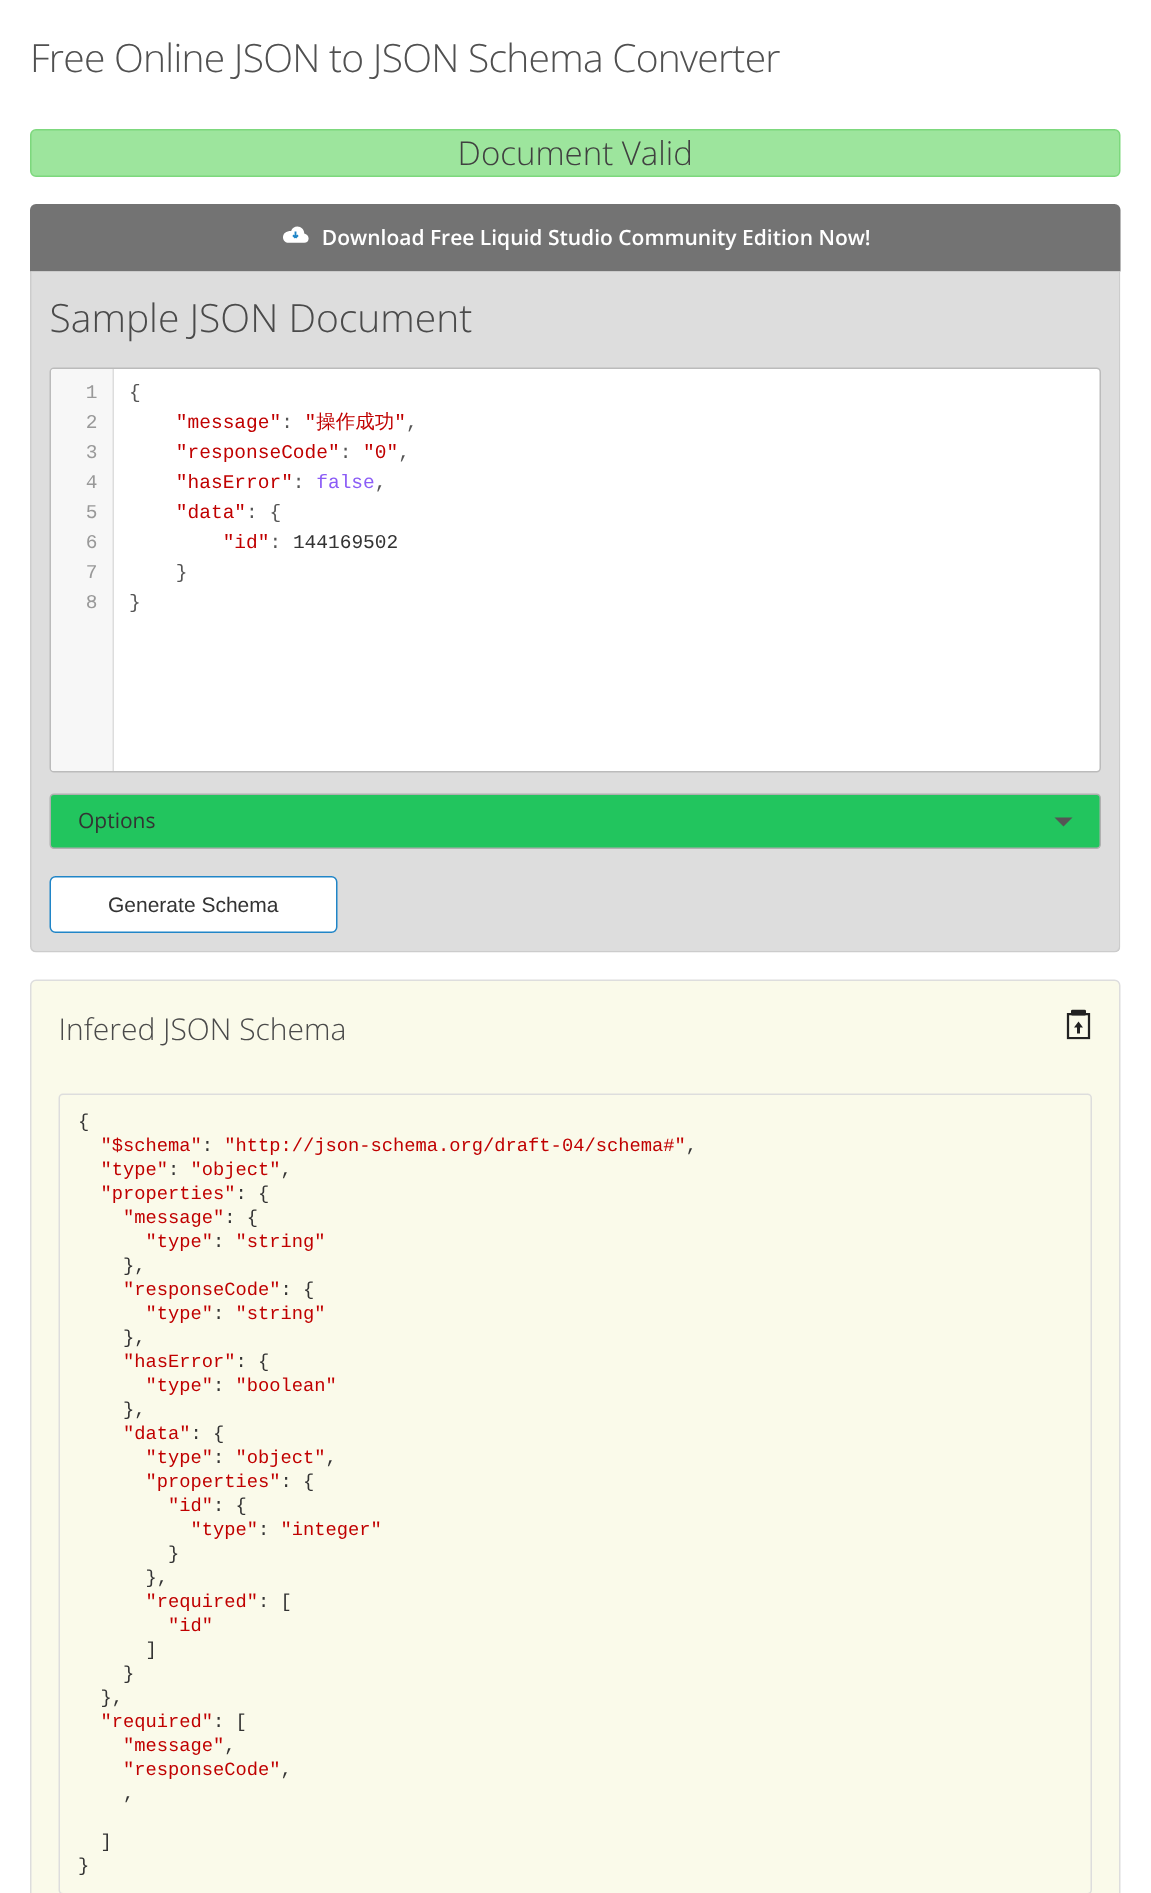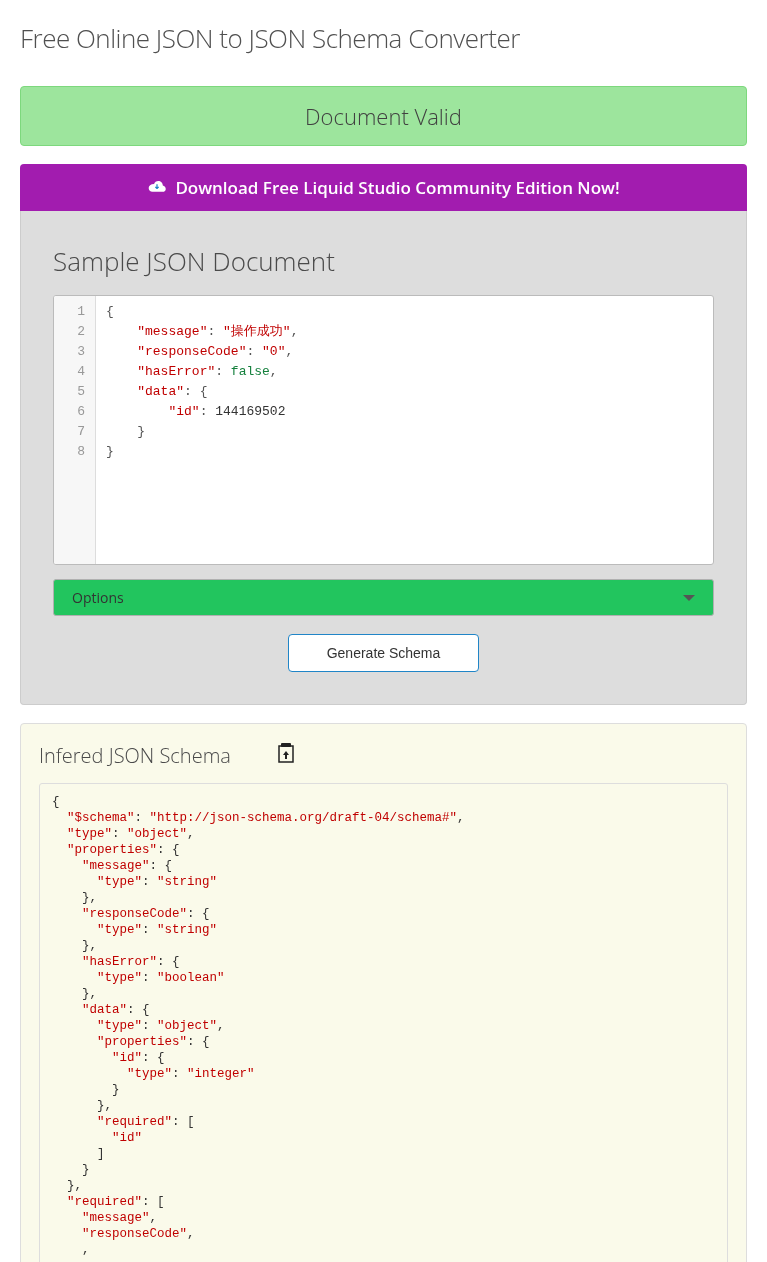--- a/index.html
+++ b/index.html
@@ -20,50 +20,49 @@
   .description {
     font-size: 13px;
     color: #999;
     margin-bottom: 25px;
   }
   .status-banner {
     background: #9de59d;
     border: 1px solid #7dd87d;
     border-radius: 4px;
     text-align: center;
-    padding: 14px;
     font-size: 22px;
     font-weight: 300;
     color: #404040;
     margin-bottom: 18px;
   }
   .download-banner {
-    background: #a21caf;
+    background: #737373;
     color: #fff;
     text-align: center;
     padding: 12px;
-    font-size: 17px;
+    font-size: 14px;
     font-weight: 600;
     border-radius: 4px 4px 0 0;
     cursor: pointer;
     display: flex;
     align-items: center;
     justify-content: center;
     gap: 8px;
   }
   .cloud-icon {
     width: 20px; height: 16px;
     display: inline-block;
   }
   .panel {
     background: #ddd;
     border: 1px solid #ccc;
     border-top: none;
     border-radius: 0 0 4px 4px;
-    padding: 32px;
+    padding: 12px;
     margin-bottom: 18px;
   }
   .panel-title {
     font-size: 26px;
     font-weight: 300;
     color: #4a4a4a;
     margin-bottom: 16px;
   }
   .code-editor {
     background: #fff;
@@ -87,21 +86,21 @@
   }
   .code-body {
     padding: 6px 10px;
     line-height: 20px;
     white-space: pre;
     flex: 1;
   }
   .tok-punc { color: #555; }
   .tok-key { color: #c00000; }
   .tok-str { color: #c00000; }
-  .tok-val { color: #15803d; }
+  .tok-val { color: #8b5cf6; }
   .tok-num { color: #333; }
 
   .options-bar {
     background: #22c55e;
     border: 1px solid #b0b0b0;
     border-radius: 3px;
     padding: 8px 18px;
     margin-top: 14px;
     display: flex;
     justify-content: space-between;
@@ -111,42 +110,43 @@
     color: #333;
   }
   .caret-down {
     width: 0; height: 0;
     border-left: 6px solid transparent;
     border-right: 6px solid transparent;
     border-top: 6px solid #555;
   }
   .button-row {
     display: flex;
-    justify-content: center;
+    justify-content: flex-start;
     margin-top: 18px;
   }
   .generate-btn {
     background: #fff;
     border: 1px solid #2085c7;
     border-radius: 4px;
     color: #333;
     padding: 10px 38px;
     font-size: 14px;
     cursor: pointer;
   }
   .result-panel {
     background: #fafaea;
     border: 1px solid #ddd;
     border-radius: 4px;
     padding: 18px;
   }
   .result-header {
     display: flex;
+    justify-content: space-between;
     align-items: center;
-    margin-bottom: 14px;
+    margin-bottom: 30px;
     gap: 46px;
   }
   .result-title {
     font-size: 20px;
     font-weight: 300;
     color: #4a4a4a;
   }
   .copy-icon {
     width: 18px; height: 20px;
     cursor: pointer;

